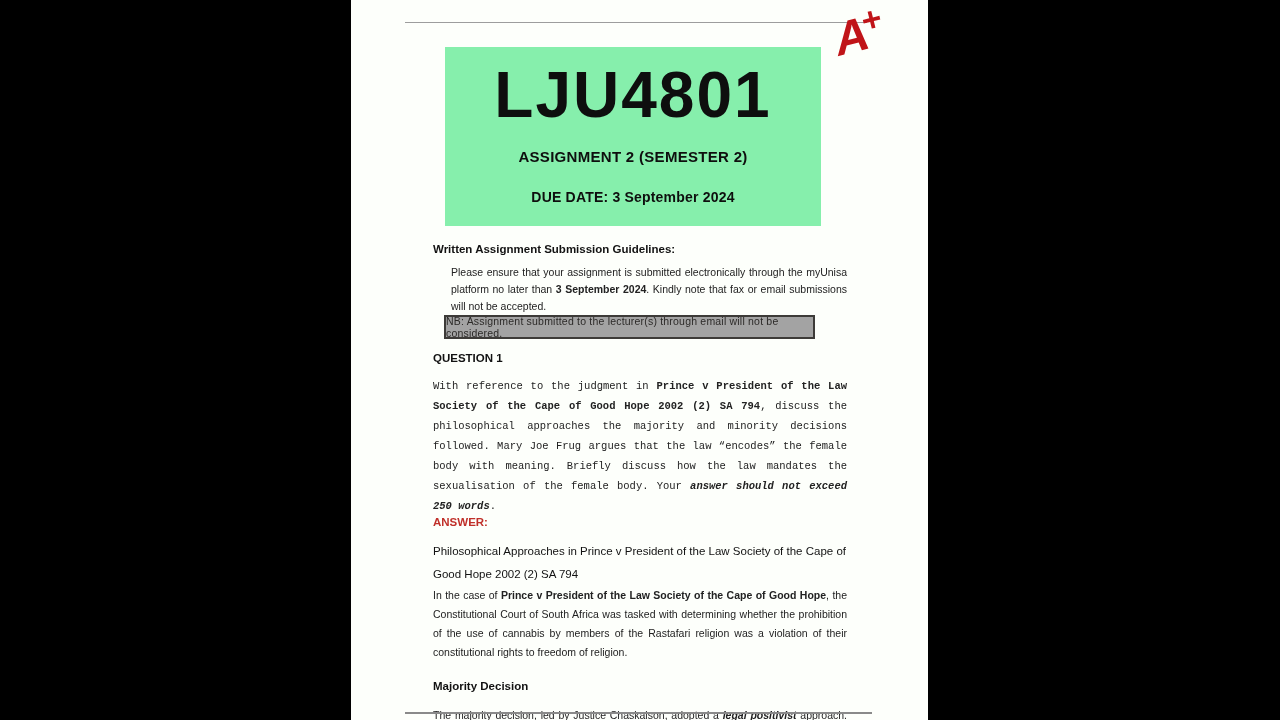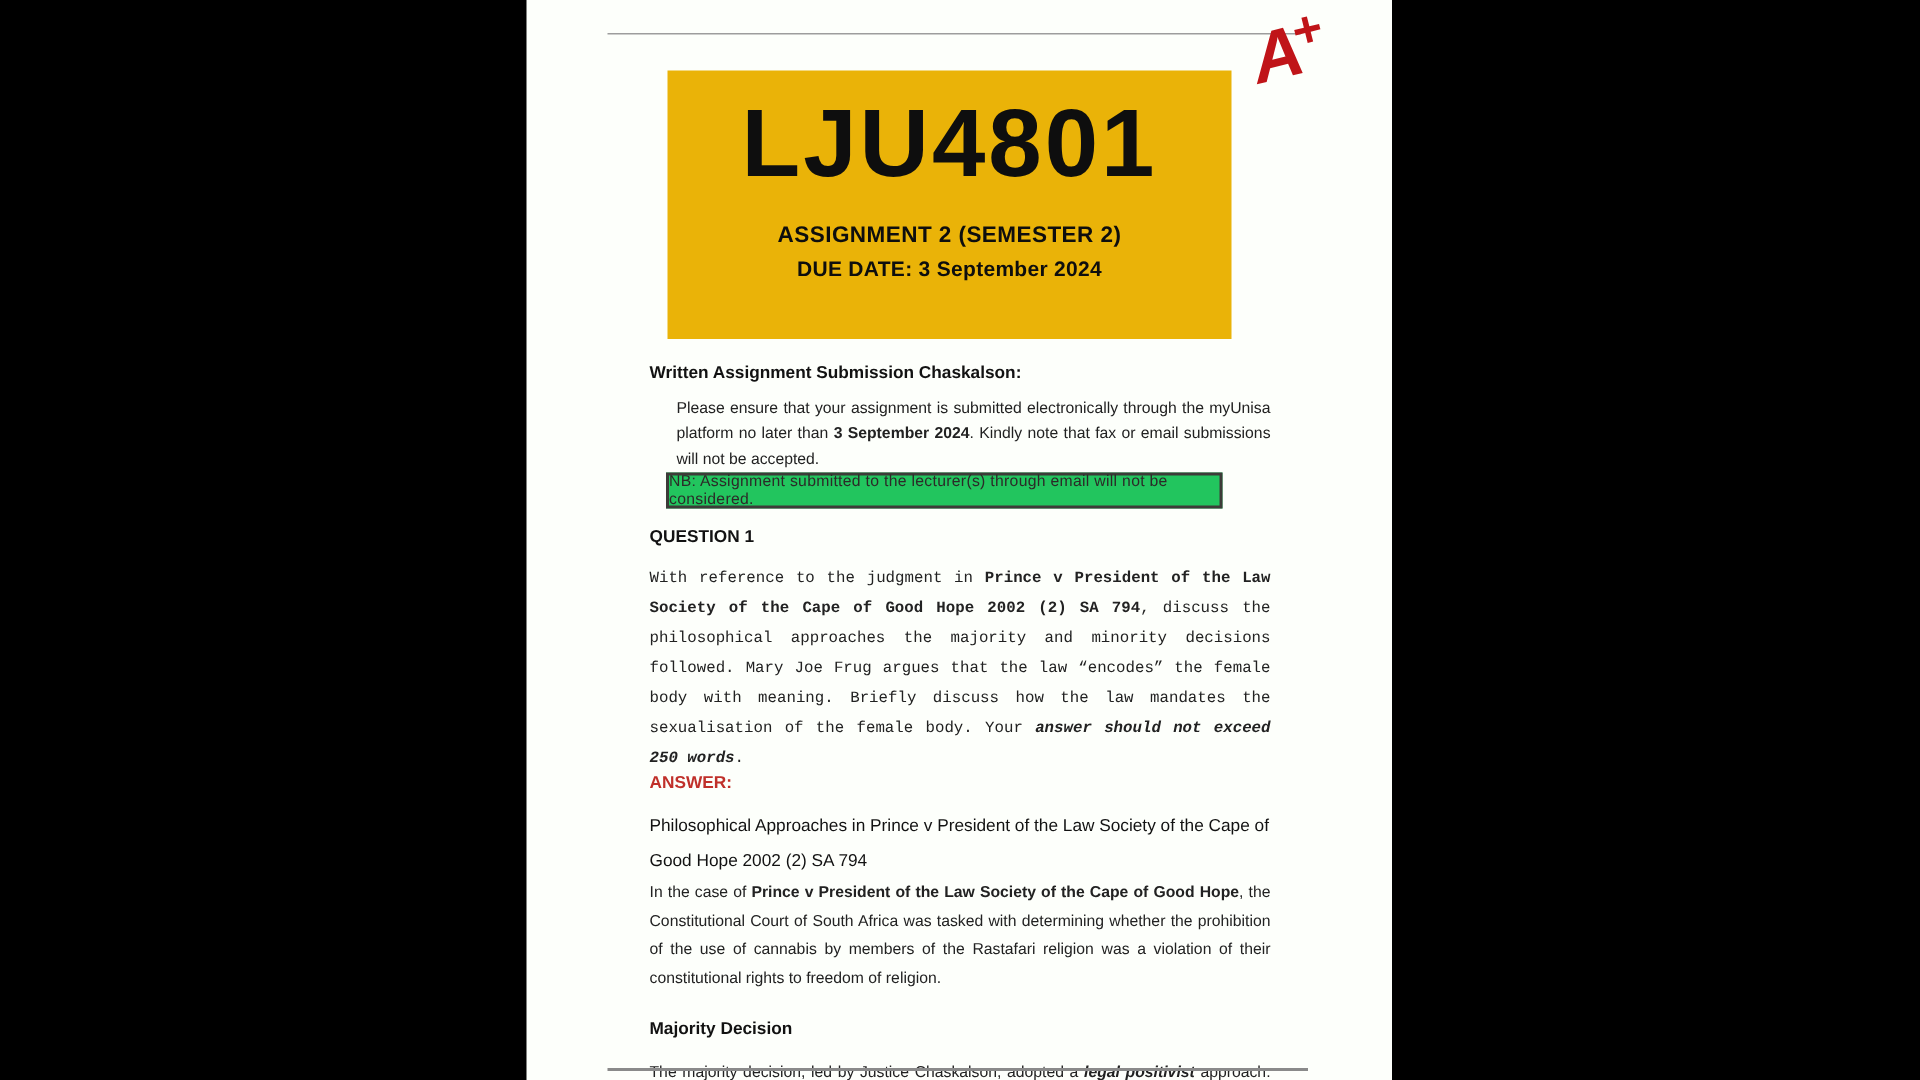--- a/index.html
+++ b/index.html
@@ -24,35 +24,35 @@
   .stamp {
     position:absolute; left:483px; top:2px; width:62px; height:62px;
     color:#c01418; transform:rotate(-14deg); font-weight:bold; font-style:italic;
     white-space:nowrap;
   }
   .stamp-a { font-size:47px; line-height:62px; letter-spacing:0; }
   .stamp-plus { font-size:34px; position:relative; top:-16px; left:-4px; }
   .flow { position:absolute; left:82px; top:47px; width:414px; }
   .header-box {
     margin-left:12px; width:364px; height:147px; padding:16px 6px;
-    background:#eab308; text-align:center; color:#0e0e0e;
+    background:#86efac; text-align:center; color:#0e0e0e;
   }
   .course-code {
     font-size:64px; line-height:64px; font-weight:bold; letter-spacing:2px;
   }
   .course-sub1 { margin-top:21px; font-size:15px; font-weight:bold; letter-spacing:.3px; }
-  .course-sub2 { margin-top:6px; font-size:14px; font-weight:bold; letter-spacing:.2px; }
+  .course-sub2 { margin-top:24px; font-size:14px; font-weight:bold; letter-spacing:.2px; }
   .h { font-size:11.5px; font-weight:bold; color:#121212; }
   .para { font-size:10.5px; text-align:justify; color:#222; }
   .guidelines-heading { margin-top:17px; min-height:21px; }
   .guidelines-para { line-height:17px; min-height:41px;margin-left:18px; }
   .nb-wrap { min-height:37px; }
   .nb-box {
     margin-left:11px; width:367px; height:20px; border:2px solid #3d3b38;
-    background:#22c55e; display:flex; align-items:center; justify-content:center;
+    background:#a3a3a3; display:flex; align-items:center; justify-content:center;
     font-size:10.5px; color:#2c2a28; letter-spacing:.2px;
   }
   .q1-heading { min-height:24px; }
   .q1-para { line-height:20px; min-height:85px;font-family:Liberation Mono, monospace; }
   .answer-label { min-height:24px; color:#c0302a; }
   .answer-heading {
     font-size:11.5px; font-weight:normal; line-height:23px; min-height:44px; color:#121212;
   }
   .answer-para1 { line-height:19px; min-height:94px; }
   .majority-heading { min-height:25px; }
@@ -71,21 +71,21 @@
     </div>
 
     <div class="flow">
 
       <div class="header-box">
         <div class="course-code">LJU4801</div>
         <div class="course-sub1">ASSIGNMENT 2 (SEMESTER 2)</div>
         <div class="course-sub2">DUE DATE: 3 September 2024</div>
       </div>
 
-      <div class="h guidelines-heading">Written Assignment Submission Chaskalson:</div>
+      <div class="h guidelines-heading">Written Assignment Submission Guidelines:</div>
 
       <p class="para guidelines-para"><span>Please ensure that your assignment is submitted electronically through the myUnisa platform no later than </span><span style="font-weight: bold;">3 September 2024</span><span>. Kindly note that fax or email submissions will not be accepted.</span></p>
 
       <div class="nb-wrap">
         <div class="nb-box">
           <span>NB: Assignment submitted to the lecturer(s) through email will not be considered.</span>
         </div>
       </div>
 
       <div class="h q1-heading">QUESTION 1</div>

